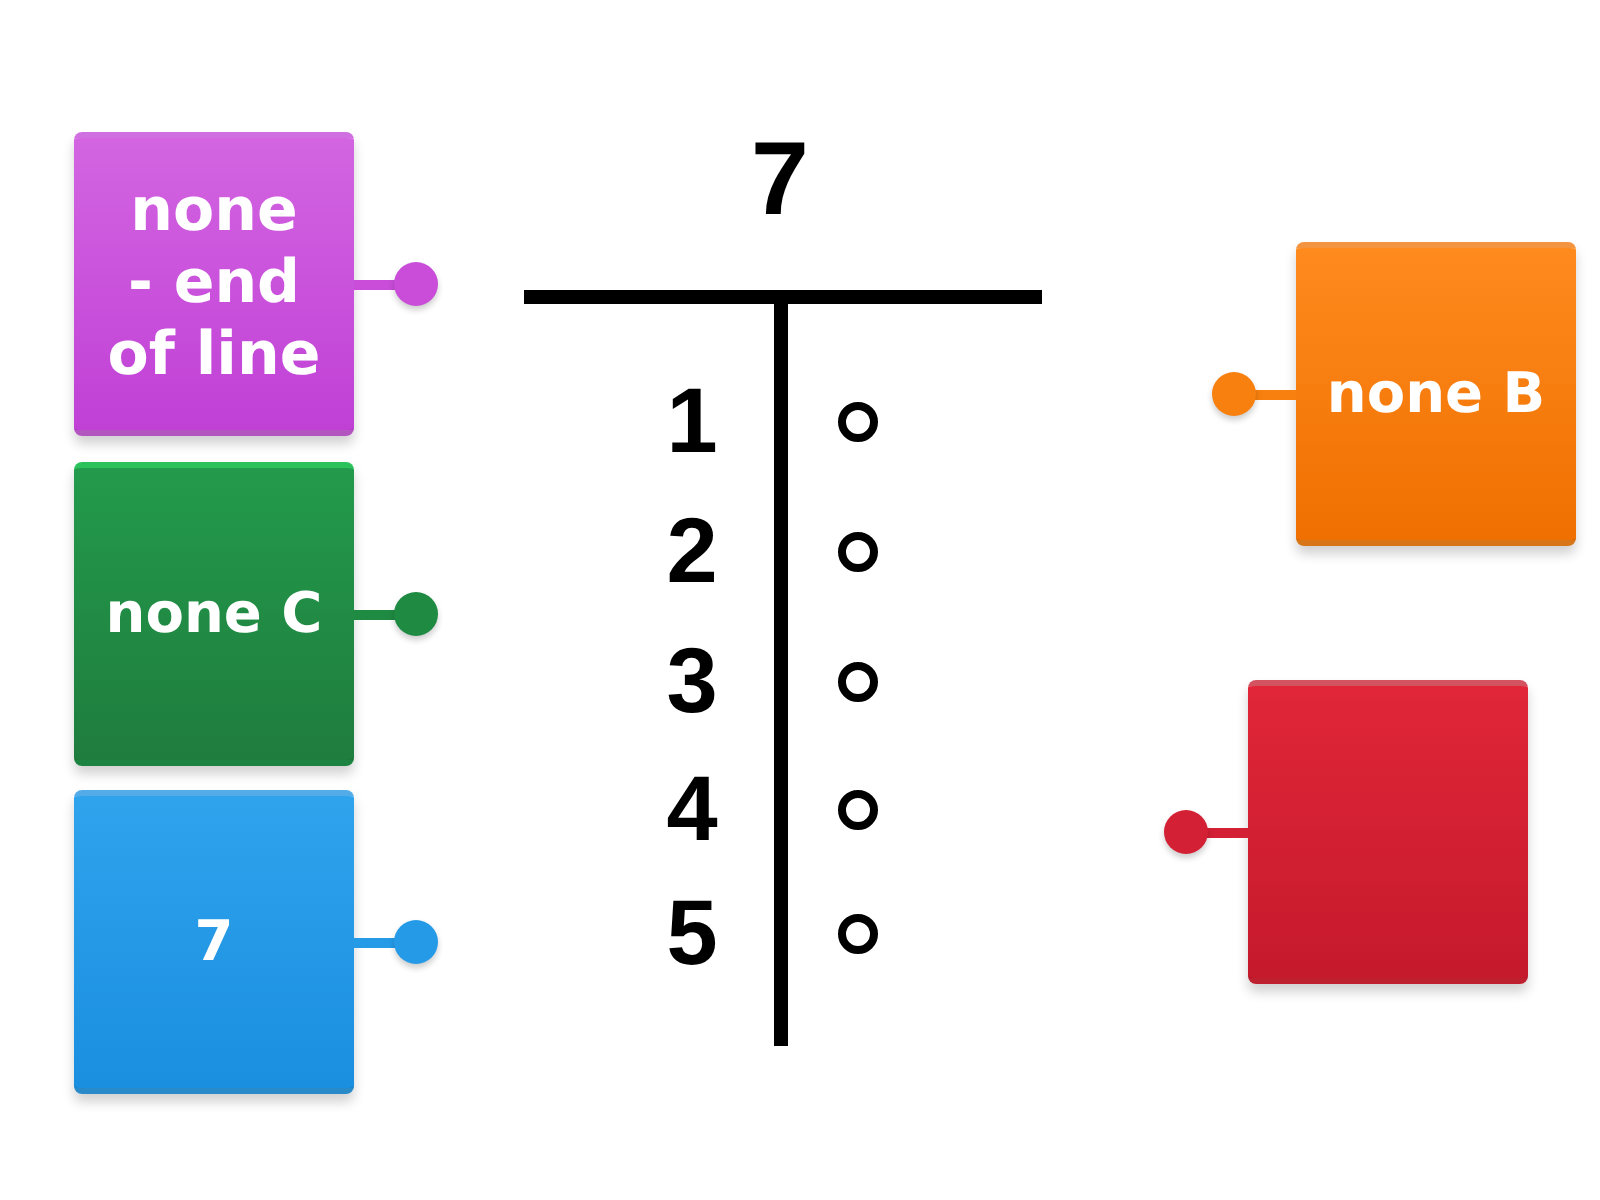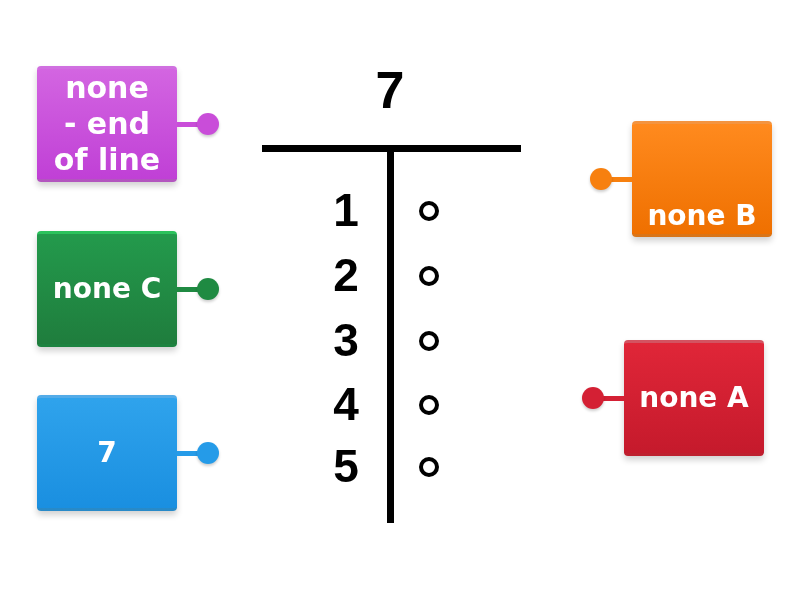--- a/index.html
+++ b/index.html
@@ -13,21 +13,21 @@
     }
     .stage {
       position: relative;
       width: 800px;
       height: 600px;
       background: #ffffff;
     }
     .card {
       position: absolute;
       width: 140px;
-      height: 116px;
+      height: 152px;
       border-radius: 4px;
       box-shadow: 0 4px 6px rgba(0,0,0,0.18);
       display: flex;
       align-items: center;
       justify-content: center;
       text-align: center;
       color: #ffffff;
       font-weight: bold;
       font-size: 28px;
       line-height: 36px;
@@ -153,28 +153,27 @@
     <span class="connector"></span>
     <span class="knob"></span>
   </div>
 
   <div class="card left blue" style="left:37px; top:395px;">
     <span class="label">7</span>
     <span class="connector"></span>
     <span class="knob"></span>
   </div>
 
-  <div class="card right orange" style="left:632px; top:121px;align-items:flex-end;">
+  <div class="card right orange" style="left:648px; top:121px;">
     <span class="label">none B</span>
     <span class="connector"></span>
     <span class="knob"></span>
   </div>
 
   <div class="card right red" style="left:624px; top:340px;">
-    <span class="label">none A</span>
     <span class="connector"></span>
     <span class="knob"></span>
   </div>
 
   <div class="diagram">
     <div class="top-number">7</div>
     <div class="hbar"></div>
     <div class="vbar"></div>
 
     <div class="row" style="top:182px;">

